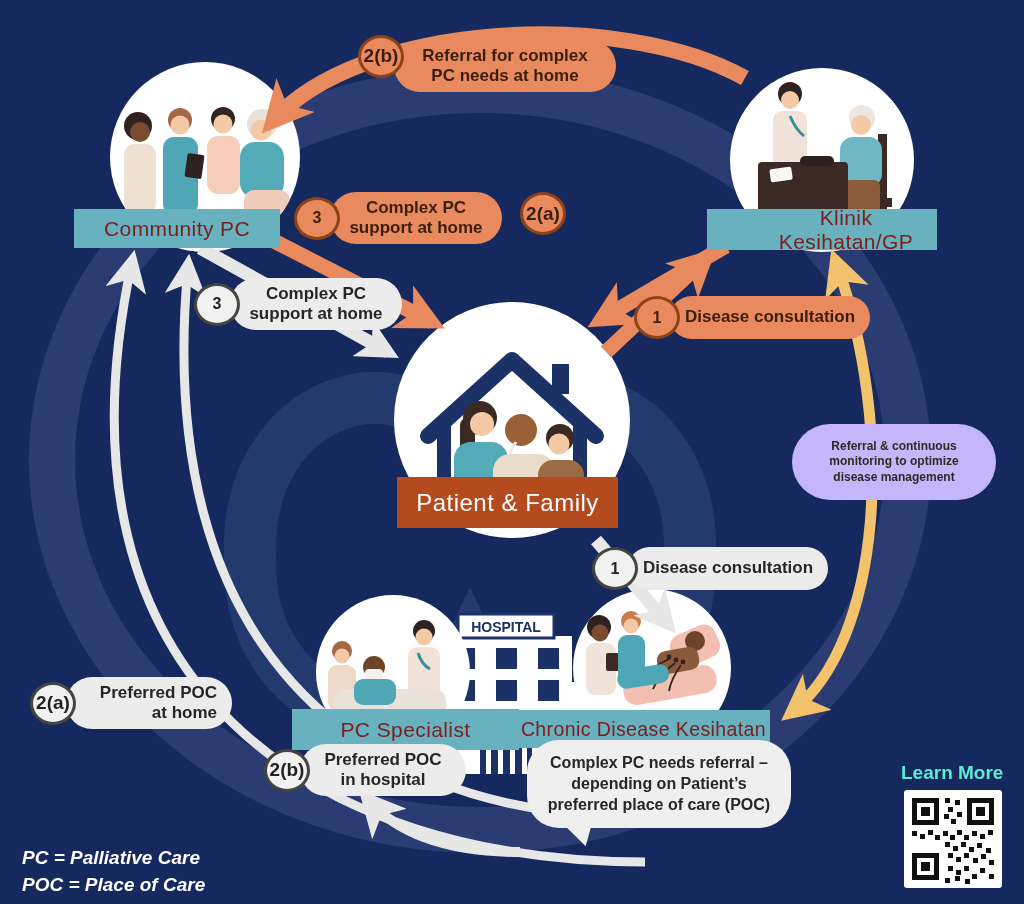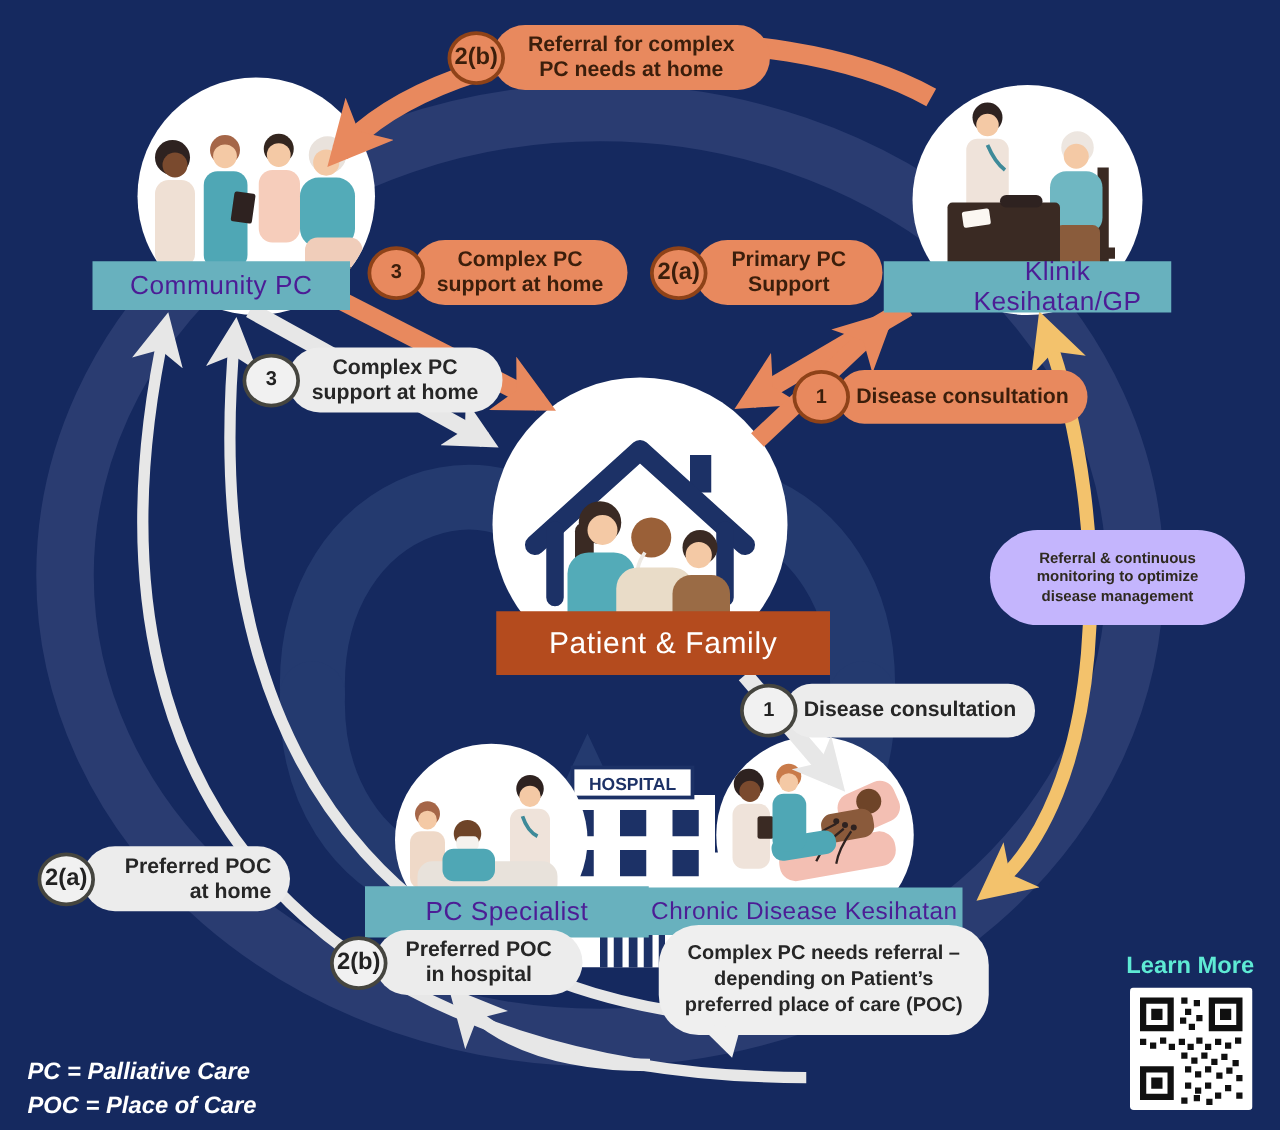--- a/index.html
+++ b/index.html
@@ -3,21 +3,21 @@
 <meta charset="utf-8">
 <style>
   html,body{margin:0;padding:0;background:#0d1c44;}
   .canvas{position:relative;width:1024px;height:904px;background:#15295F;overflow:hidden;
           font-family:"Liberation Sans",sans-serif;}
   svg.layer{position:absolute;left:0;top:0;width:1024px;height:904px;}
   .bg{z-index:0;} .arrows{z-index:2;pointer-events:none;}
   .node-circle{position:absolute;border-radius:50%;background:#ffffff;overflow:hidden;z-index:1;}
   .illus{position:absolute;left:0;top:0;}
   .hospital-wrap{position:absolute;z-index:1;}
-  .tlabel{position:absolute;background:#68B1BE;color:#4c1d95;display:flex;align-items:center;justify-content:center;
+  .tlabel{position:absolute;background:#68B1BE;color:#7f1d1d;display:flex;align-items:center;justify-content:center;
           font-size:21px;letter-spacing:.4px;z-index:3;box-sizing:border-box;text-align:center;}
   .rustlabel{position:absolute;background:#B44B1E;color:#fff;display:flex;align-items:center;justify-content:center;
           font-size:24px;letter-spacing:.5px;z-index:3;box-sizing:border-box;}
   .flow{position:absolute;display:flex;align-items:center;z-index:4;}
   .badge{flex:0 0 auto;width:46px;height:43px;border-radius:50%;display:flex;align-items:center;justify-content:center;
          font-weight:700;font-size:16px;position:relative;z-index:2;box-sizing:border-box;}
   .badge.orange{background:#E8895E;border:3px solid #8E4218;color:#3B1E0B;}
   .badge.white{background:#F1F1F1;border:3px solid #45453F;color:#222;}
   .badge.sm{font-size:19px;}
   .pill{margin-left:-10px;padding:6px 15px;border-radius:28px;font-weight:700;text-align:center;font-size:17px;
@@ -201,37 +201,36 @@
     <path d="M 200 248 L 388 352" fill="none" stroke="#E7E7E7" stroke-width="13" marker-end="url(#mwt)"></path>
     <path d="M 596 540 L 668 624" fill="none" stroke="#E7E7E7" stroke-width="13" marker-end="url(#mwt)"></path>
     <path d="M 645 862 C 320 862 40 690 132 262" fill="none" stroke="#E7E7E7" stroke-width="9" marker-end="url(#mw)"></path>
     <path d="M 610 816 C 360 806 152 652 188 266" fill="none" stroke="#E7E7E7" stroke-width="9" marker-end="url(#mw)"></path>
     <path d="M 520 852 C 452 852 400 836 368 800" fill="none" stroke="#E7E7E7" stroke-width="10" marker-end="url(#mw)"></path>
     <path d="M 792 712 C 882 640 896 430 836 262" fill="none" stroke="#F3C26C" stroke-width="11" marker-start="url(#my)" marker-end="url(#my)"></path>
   </svg>
 
   <div class="tlabel" style="left:74px;top:209px;width:206px;height:39px;">Community PC</div>
   <div class="tlabel" style="left:707px;top:209px;width:230px;height:41px;padding-left:48px;">Klinik Kesihatan/GP</div>
-  <div class="rustlabel" style="left:397px;top:489px;width:267px;height:51px;">Patient &amp; Family</div>
+  <div class="rustlabel" style="left:397px;top:477px;width:221px;height:51px;">Patient &amp; Family</div>
   <div class="tlabel" style="left:292px;top:709px;width:227px;height:41px;">PC Specialist</div>
   <div class="tlabel" style="left:517px;top:710px;width:253px;height:38px;font-size:19.5px;">Chronic Disease Kesihatan</div>
 
   <div class="flow" style="left:358px;top:20px;">
     <div class="badge orange sm">2(b)</div>
-    <div class="pill orange" style="width:222px;">Referral for complex PC needs at home</div>
+    <div class="pill orange" style="width:222px;margin-top:20px;">Referral for complex PC needs at home</div>
   </div>
 
   <div class="flow" style="left:294px;top:192px;">
     <div class="badge orange">3</div>
     <div class="pill orange" style="width:172px;">Complex PC support at home</div>
   </div>
 
   <div class="flow" style="left:520px;top:192px;">
     <div class="badge orange sm">2(a)</div>
-    <div class="pill orange" style="width:150px;">Primary PC Support</div>
   </div>
 
   <div class="flow" style="left:634px;top:296px;">
     <div class="badge orange">1</div>
     <div class="pill orange nowrap">Disease consultation</div>
   </div>
 
   <div class="flow" style="left:194px;top:278px;">
     <div class="badge white">3</div>
     <div class="pill white" style="width:172px;">Complex PC support at home</div>

